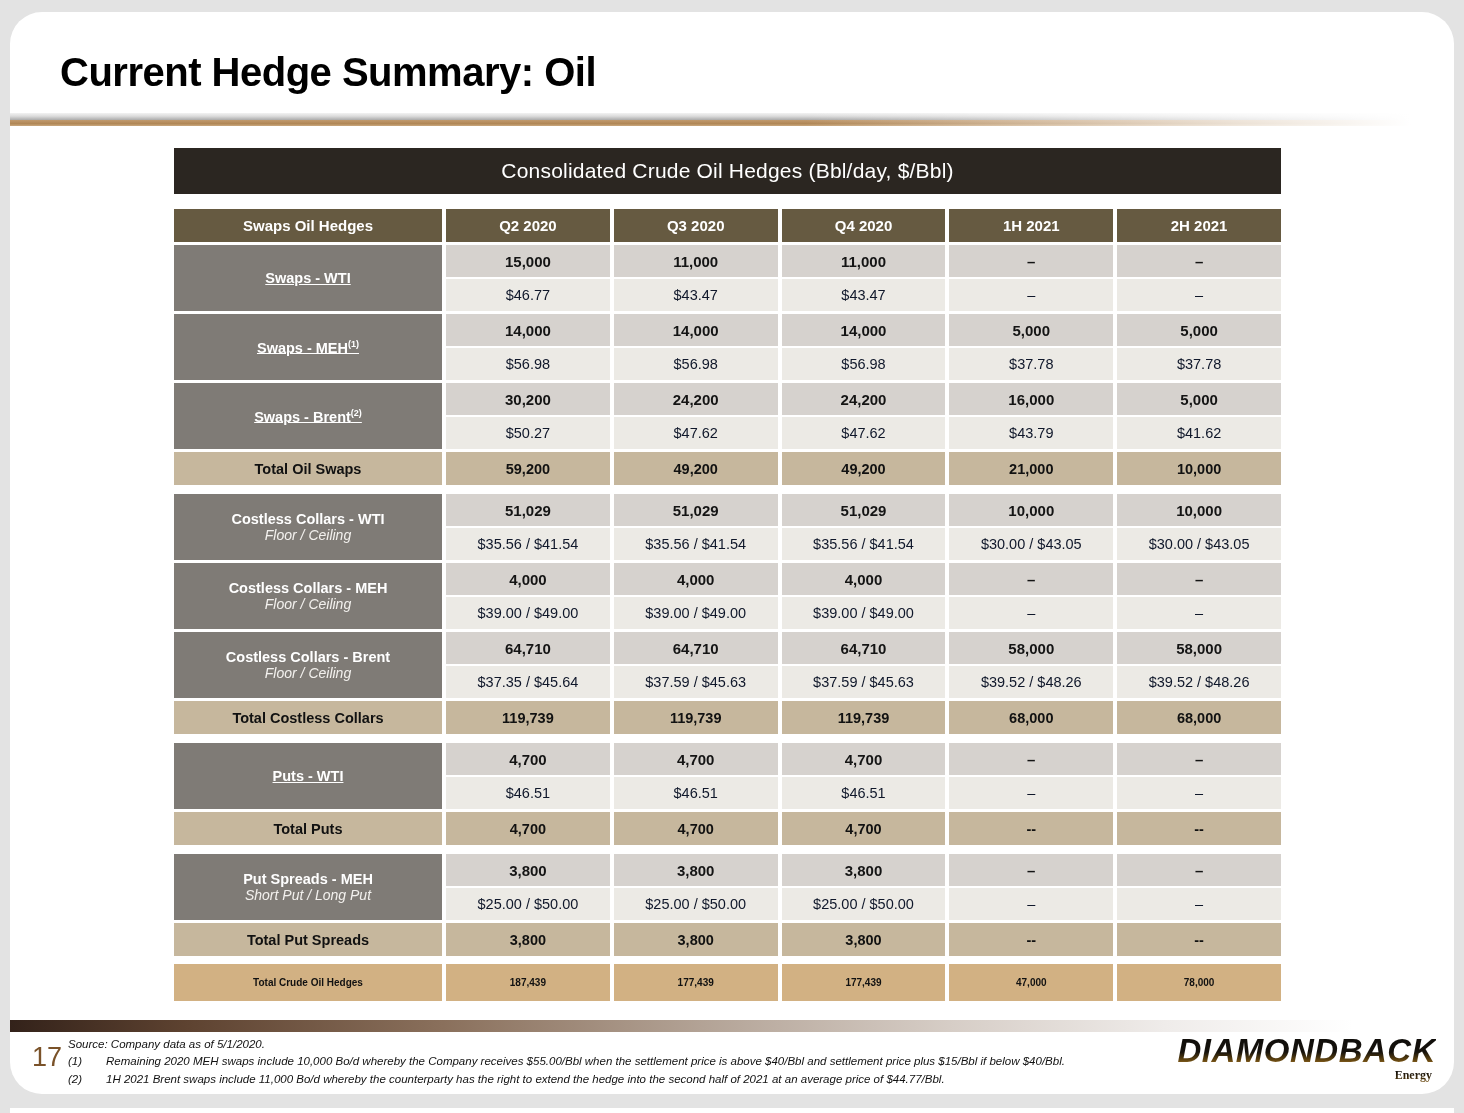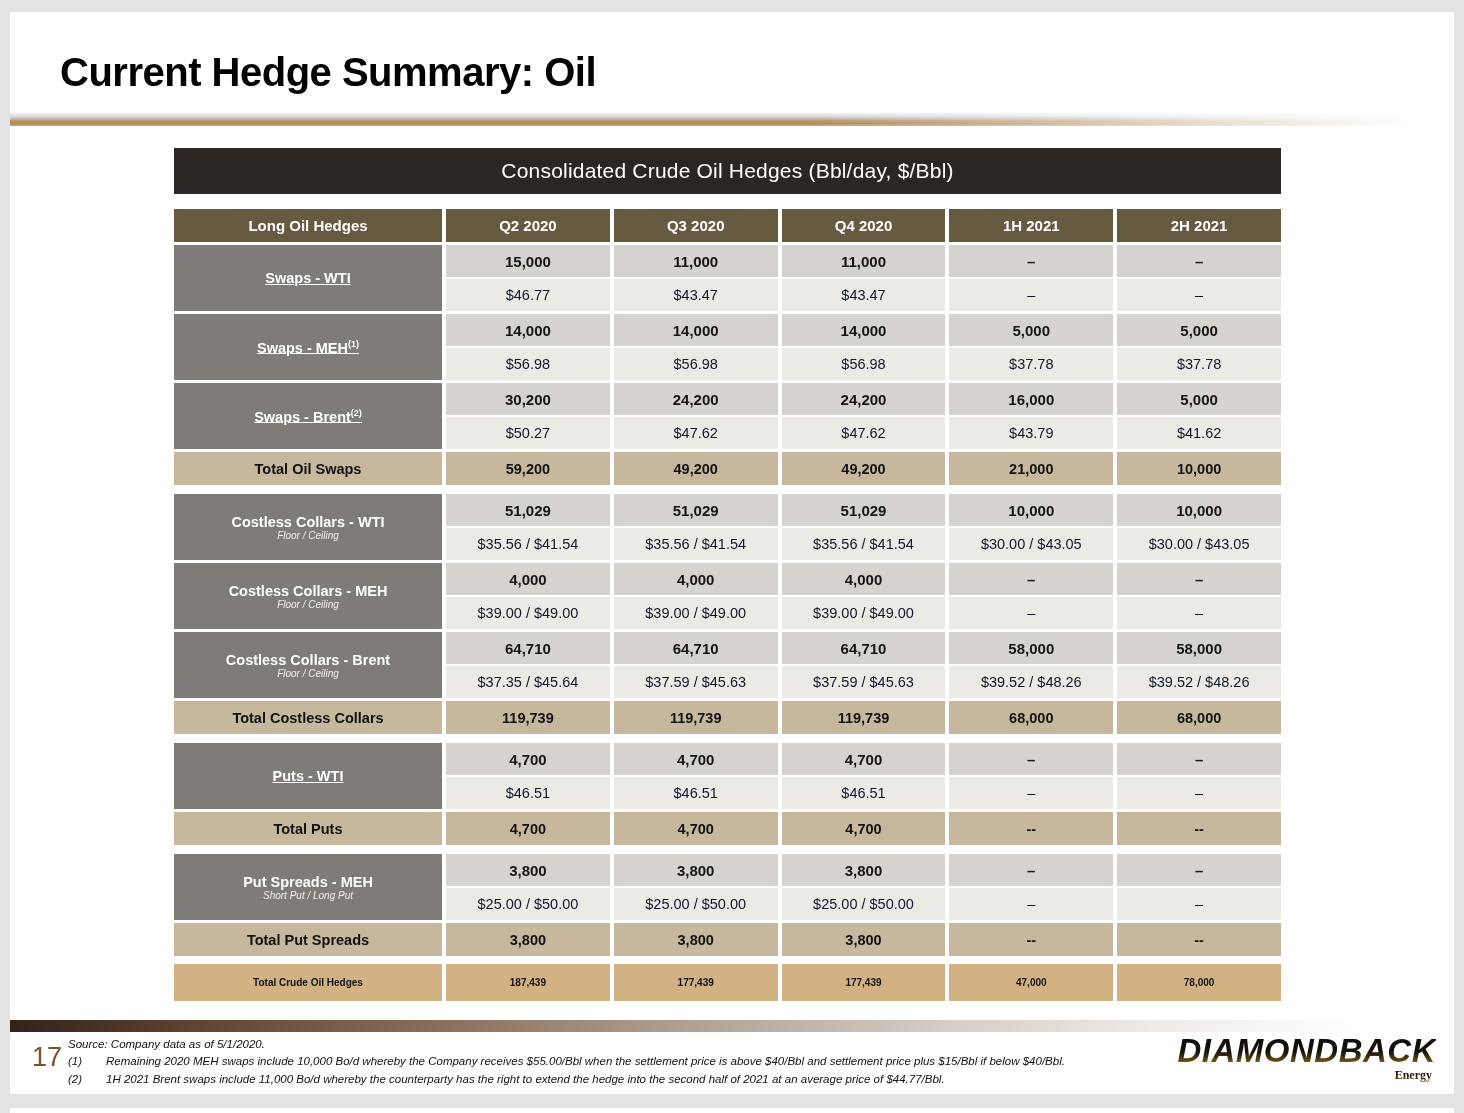--- a/index.html
+++ b/index.html
@@ -1,18 +1,18 @@
 <!DOCTYPE html>
 <html style="--dark_bar: #2B2621; --col_header: #665A41; --row_label: #7F7B76; --volume_bg: #D6D2CE; --price_bg: #ECEAE5; --total_bg: #C6B79D; --grand_bg: #D2B183; --accent_tan: #C19A6E; --footer_dark: #33221A; --page_num: #7A5229;"><head>
 <meta charset="utf-8">
 <style>
   * { box-sizing: border-box; margin: 0; padding: 0; }
   body { font-family: "Liberation Sans", sans-serif; background: #e3e3e3; }
   .stage { position: relative; width: 1464px; height: 1113px; background: #e3e3e3; overflow: hidden; }
-  .slide { position: absolute; left: 10px; top: 12px; width: 1444px; height: 1082px; background: #ffffff; }
+  .slide { position: absolute; left: 10px; top: 12px; width: 1444px; height: 1082px; background: #ffffff; border-radius: 32px; }
   .next-slide-strip { position: absolute; left: 10px; top: 1108px; width: 1444px; height: 5px; background: #ffffff; }
 
   
   .page-title { position: absolute; left: 50px; top: 38px; font-size: 40px; font-weight: 700; color: #000; letter-spacing: -0.5px; }
   .divider { position: absolute; left: 0; top: 101px; width: 100%; height: 13px; }
   .divider .band-silver { height: 7px; background: linear-gradient(180deg, #f2f2f2 0%, #dcdcdc 45%, #ababab 100%); }
   .divider .band-tan { height: 6px; background: linear-gradient(180deg, var(--accent_tan) 0%, #b08756 60%, #caa87e 100%); }
   .divider::after { content:""; position:absolute; inset:0; background: linear-gradient(90deg, rgba(255,255,255,0) 55%, rgba(255,255,255,0.75) 85%, #ffffff 97%); }
 
   
@@ -25,21 +25,21 @@
   .trow.total { grid-template-rows: 33px; }
   .trow.grand { grid-template-rows: 37px; margin-top: 8px; }
   .gap-row { height: 6px; }
 
   .hcell { background: var(--col_header); color: #fff; font-weight: 700; font-size: 15px;
            display: flex; align-items: center; justify-content: center; }
   .glabel { grid-row: 1 / 3; grid-column: 1; background: var(--row_label); color: #fff;
             display: flex; flex-direction: column; justify-content: center; align-items: center; padding: 6px 4px; }
   .glabel .main { font-weight: 700; font-size: 14.5px; }
   .glabel .main sup { font-size: 9px; }
-  .glabel .sub { font-style: italic; font-size: 10px; font-weight: 400; color: #f3f1ee; }
+  .glabel .sub { font-style: italic; font-size: 14px; font-weight: 400; color: #f3f1ee; }
   .glabel.single { justify-content: center; text-decoration: underline; }
   .vcell { background: var(--volume_bg); font-weight: 700; font-size: 15px; color: #141414;
            display: flex; align-items: center; justify-content: center; }
   .pcell { background: var(--price_bg); font-size: 14.5px; color: #0f172a;
            display: flex; align-items: center; justify-content: center; }
   .tlabel, .tcell { background: var(--total_bg); font-weight: 700; font-size: 14.5px; color: #111;
            display: flex; align-items: center; justify-content: center; }
   .grand .tlabel, .grand .tcell { background: var(--grand_bg); font-size: 10px; }
 
   
@@ -66,21 +66,21 @@
 
     <div class="divider">
       <div class="band-silver"></div>
       <div class="band-tan"></div>
     </div>
 
     <div class="table-wrap">
       <div class="table-title">Consolidated Crude Oil Hedges (Bbl/day, $/Bbl)</div>
       <div id="grid">
           <div class="trow header">
-            <div class="hcell">Long Oil Hedges</div>
+            <div class="hcell">Swaps Oil Hedges</div>
             <div class="hcell">Q2 2020</div>
             <div class="hcell">Q3 2020</div>
             <div class="hcell">Q4 2020</div>
             <div class="hcell">1H 2021</div>
             <div class="hcell">2H 2021</div>
           </div>
           <div class="trow group">
             <div class="glabel single">
               <div class="main">Swaps - WTI</div>
             </div>

